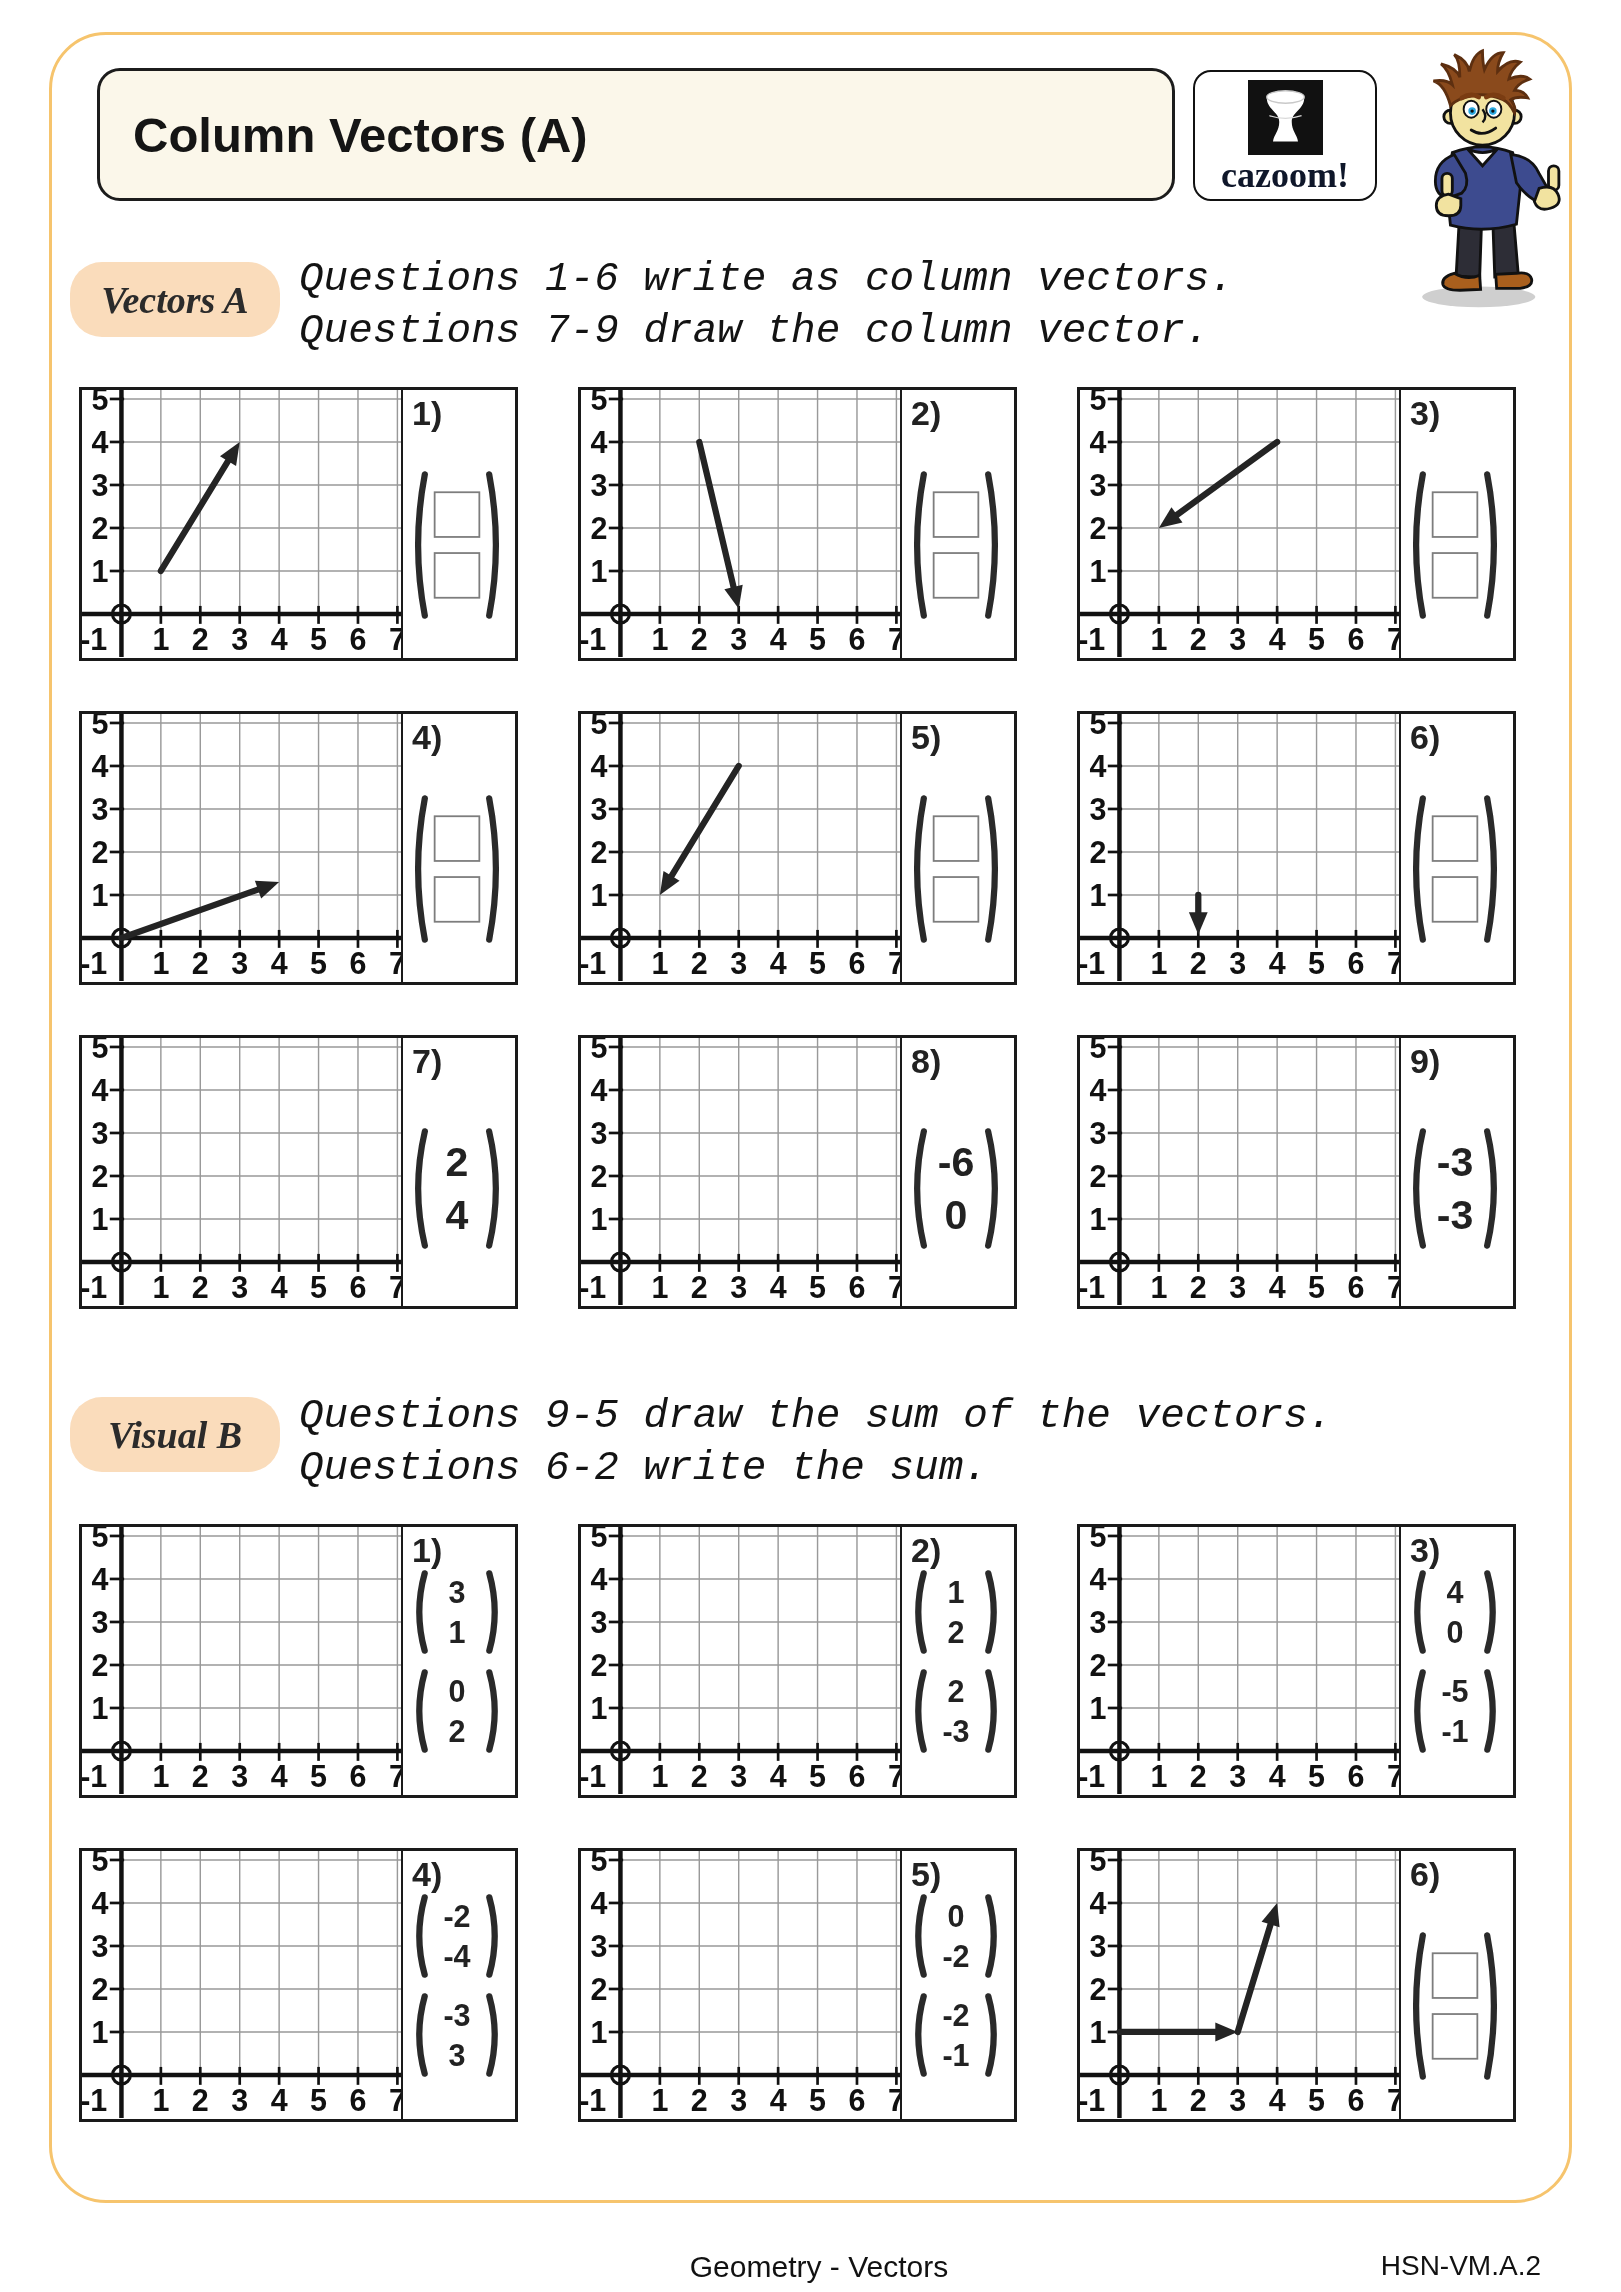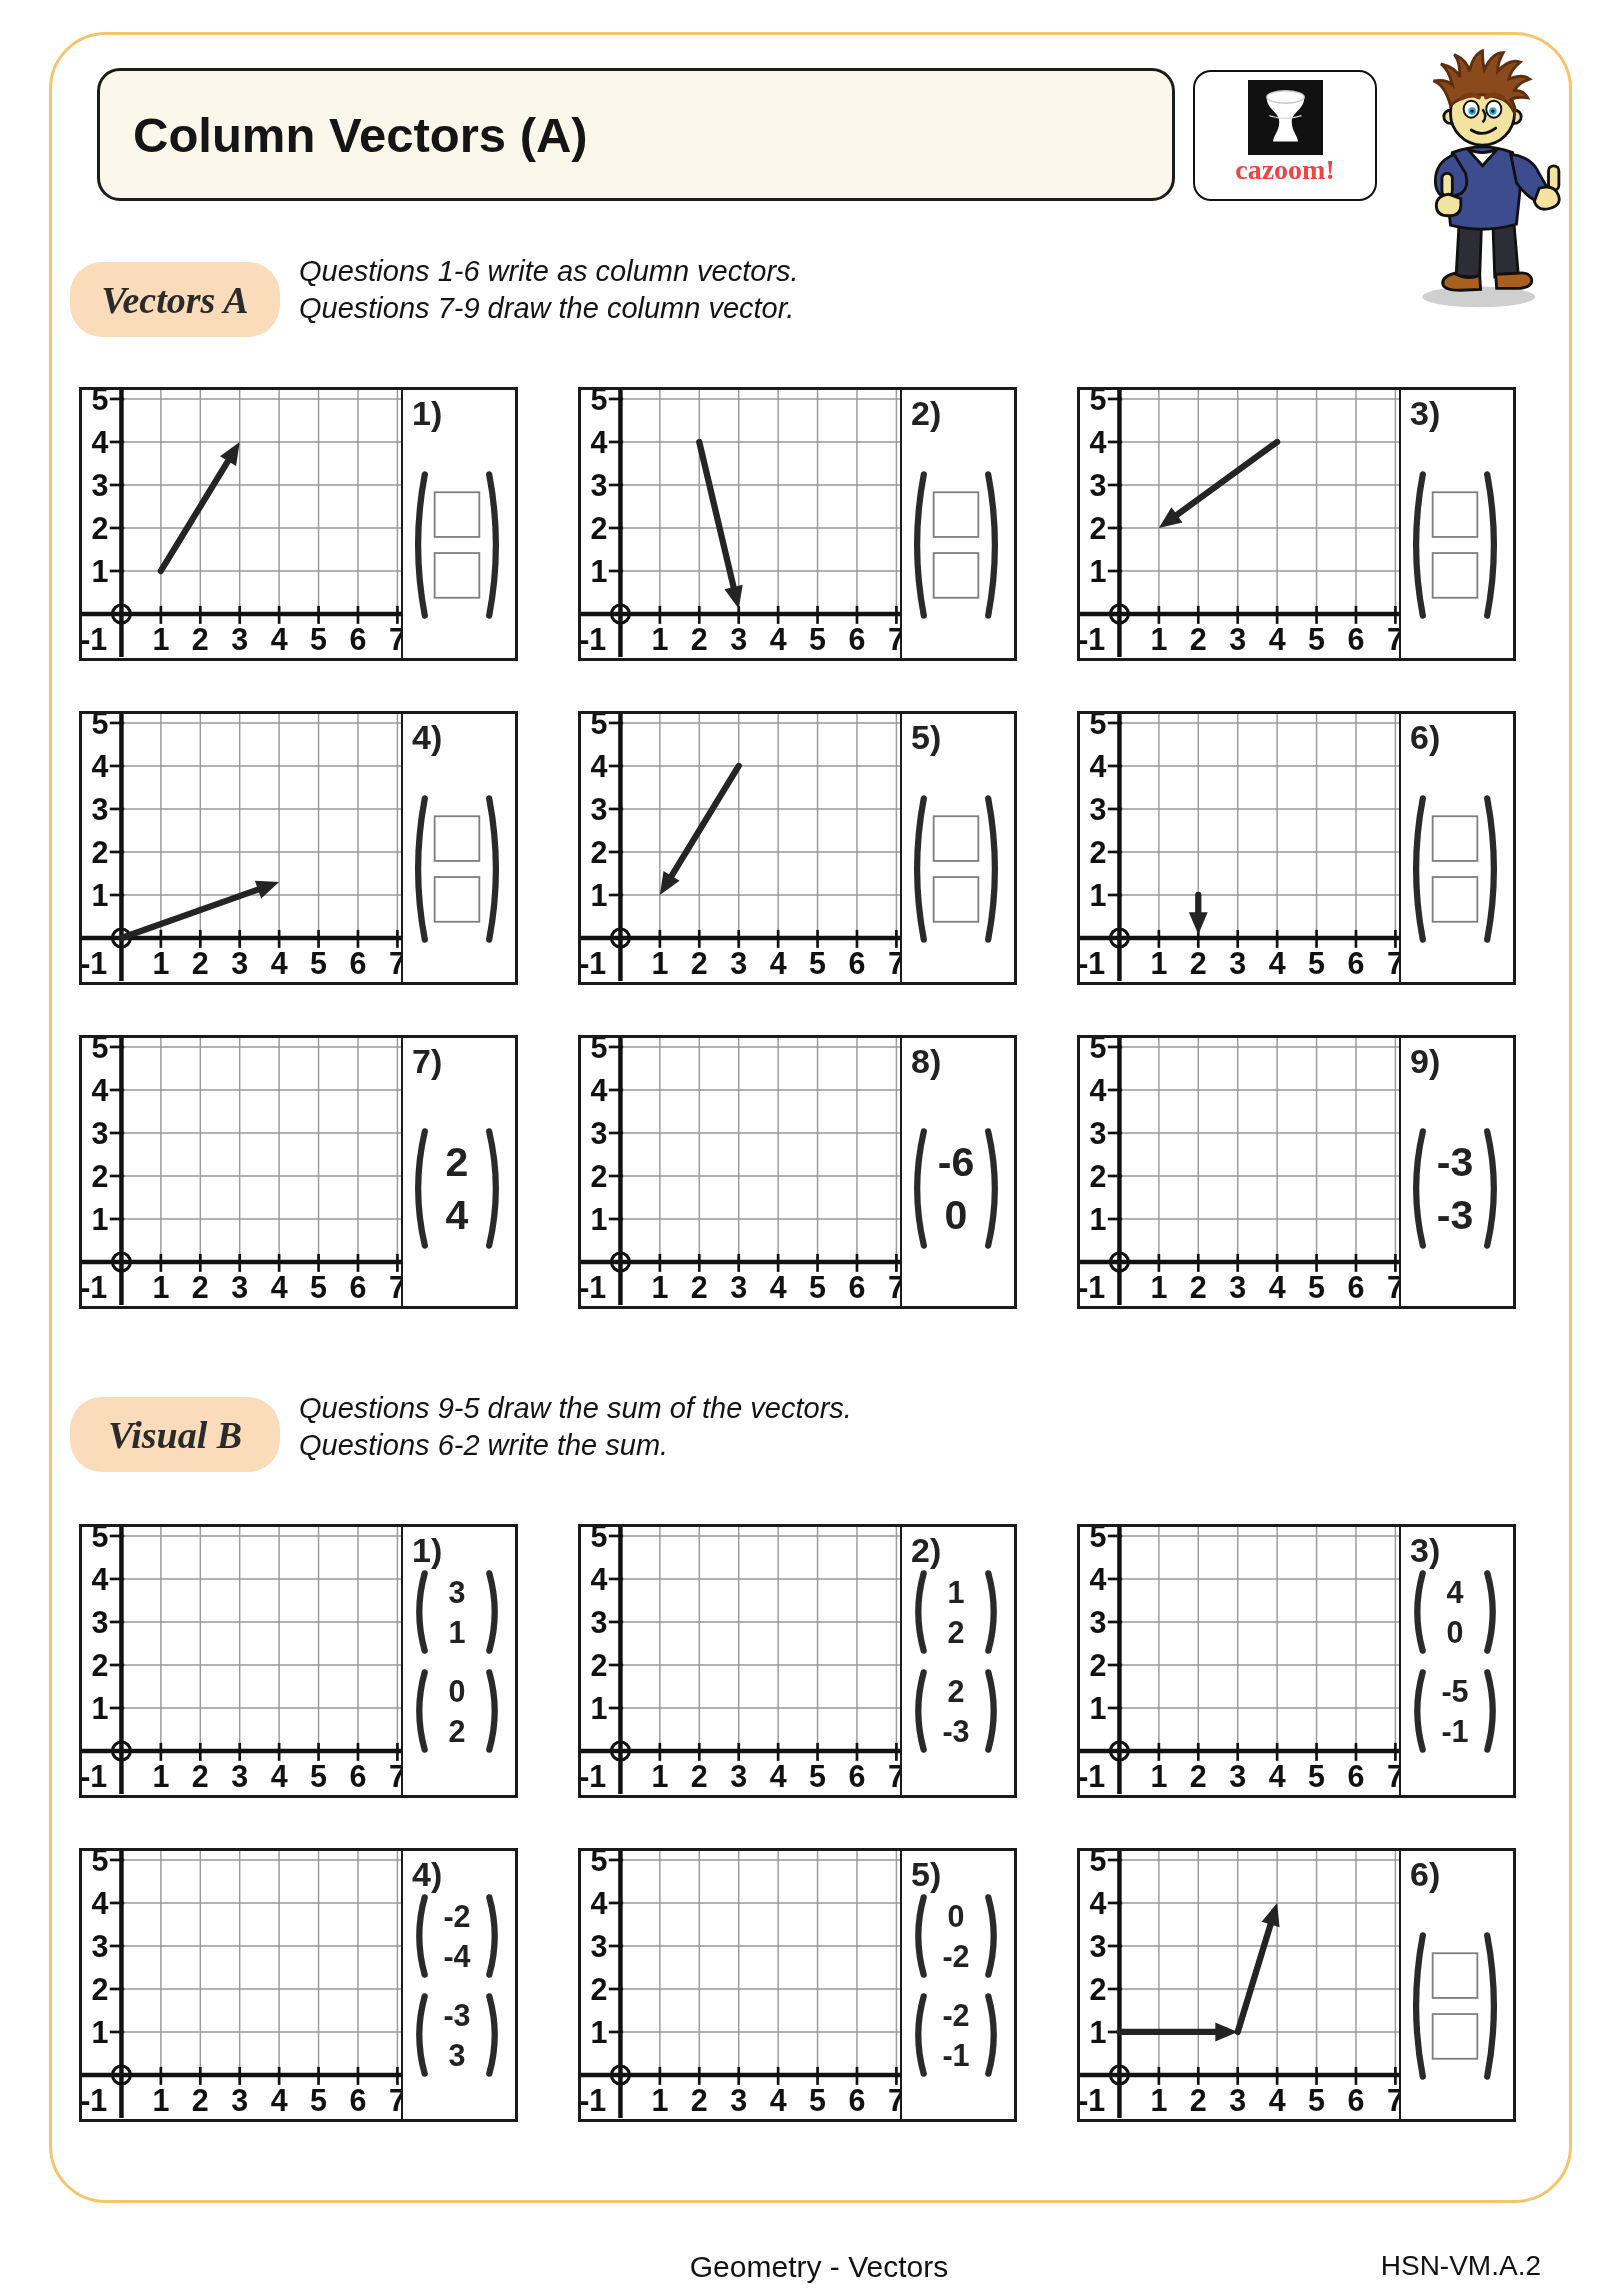--- a/index.html
+++ b/index.html
@@ -8,28 +8,28 @@
         font-family:"Liberation Sans",sans-serif;color:#111}
   .frame{position:absolute;left:49px;top:32px;width:1523px;height:2171px;
          border:3.6px solid #f6c46d;border-radius:57px}
   .titlebox{position:absolute;left:97px;top:68px;width:1078px;height:133px;
             background:#fbf7ea;border:3.6px solid #1c1c1c;border-radius:23px;
             display:flex;align-items:center;padding-left:33px}
   .titlebox h1{margin:0;font-size:49px;font-weight:700;color:#151515;letter-spacing:0}
   .logobox{position:absolute;left:1193px;top:70px;width:184px;height:131px;background:#fff;
            border:2.7px solid #111;border-radius:18px;display:flex;flex-direction:column;
            align-items:center;padding-top:8px}
-  .logotext{font-family:"Liberation Serif",serif;font-weight:700;font-size:28px;color:#ef4444;margin-top:-0.9px}
+  .logotext{font-family:"Liberation Serif",serif;font-weight:700;font-size:36px;color:#0f172a;margin-top:-0.9px}
   .mascot{position:absolute;left:1386px;top:47px}
   .pill{position:absolute;left:70px;width:210px;height:75px;background:#fadcbb;border-radius:32px;
         display:flex;align-items:center;justify-content:center;
         font-family:"Liberation Serif",serif;font-style:italic;font-weight:700;font-size:38px;color:#2b2b2b}
   .pill.a{top:262px}.pill.b{top:1397px}
-  .instr{position:absolute;left:299px;font-family:Liberation Sans, sans-serif;font-style:italic;
-         font-size:29px;color:#131313;line-height:1.28}
+  .instr{position:absolute;left:299px;font-family:Liberation Mono, monospace;font-style:italic;
+         font-size:41px;color:#131313;line-height:1.28}
   .instr.a{top:253px}.instr.b{top:1390px}
   .qgrid{position:absolute;left:79px;display:grid;grid-template-columns:repeat(3,439px);
          column-gap:60px;row-gap:50px}
   .qgrid.a{top:387px}.qgrid.b{top:1524px}
   .qcell{width:439px;height:274px;border:3.6px solid #1a1a1a;background:#fff;display:flex}
   .grid-svg{display:block}
   .apanel{width:110px;border-left:2.7px solid #1a1a1a;position:relative;background:#fff}
   .qnum{position:absolute;left:9px;top:3.6px;font-size:34px;font-weight:700;color:#222}
   .ans{position:absolute;left:50%;transform:translateX(-50%)}
   .ans.boxes{top:79px}

